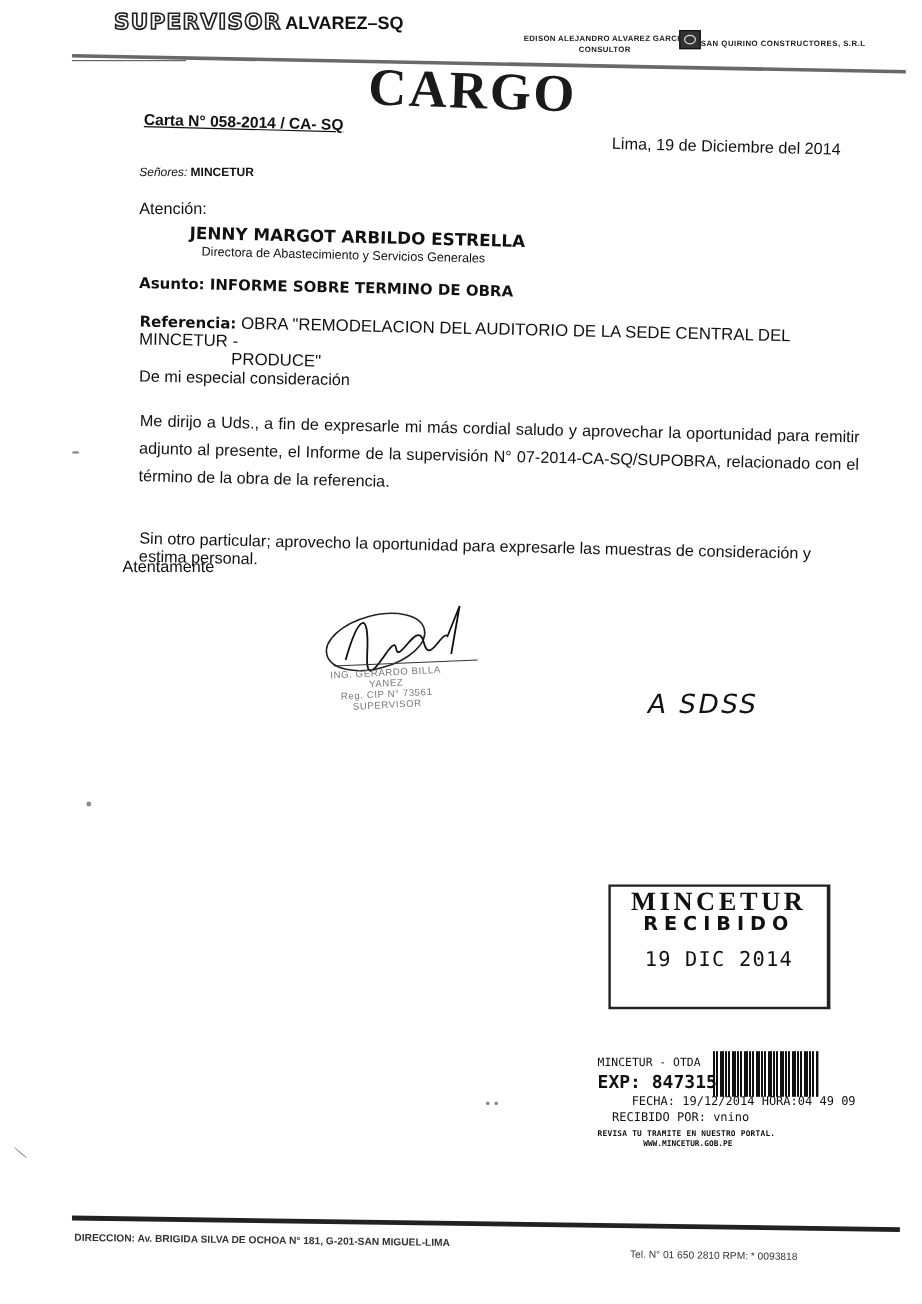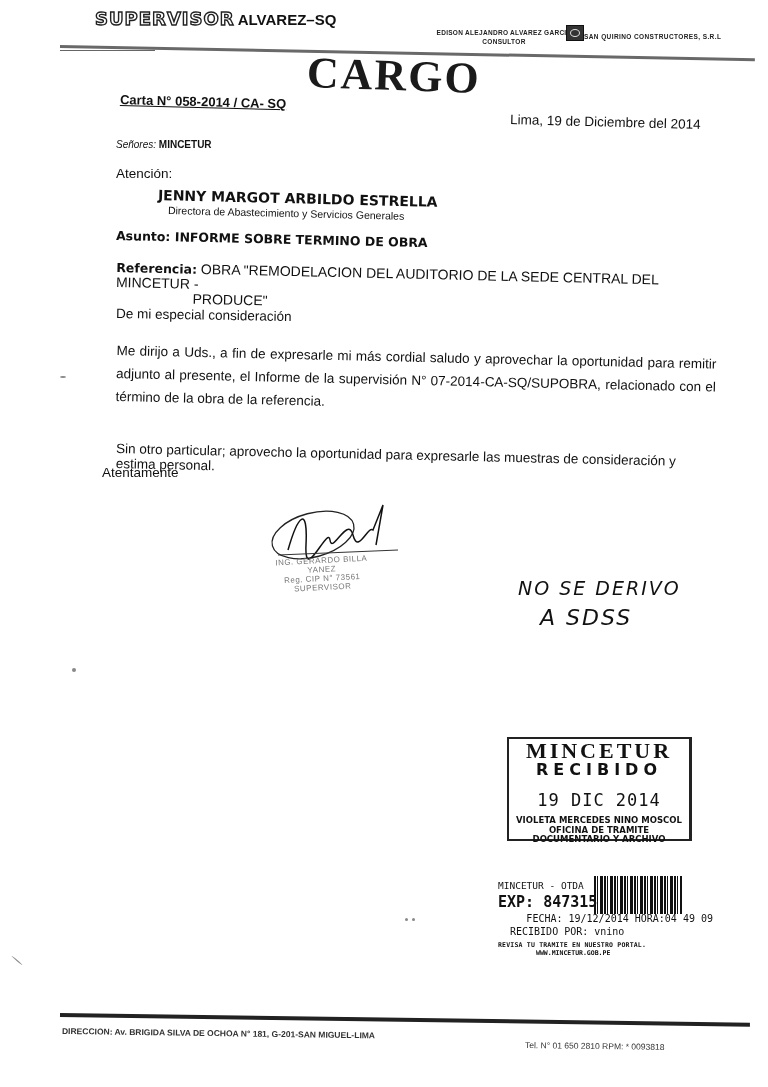--- a/index.html
+++ b/index.html
@@ -104,33 +104,27 @@
   <path d="M30 55 C40 20, 50 10, 48 50 S70 30, 72 45 S90 20, 95 40 S110 30, 115 35 L125 10 L118 50" fill="none" stroke="#111" stroke-width="1.5"></path>
   <path d="M20 60 L140 55" stroke="#333" stroke-width="1"></path>
 </svg>
 <div class="abs sig-text">
   <div>ING. GERARDO BILLA YANEZ</div>
   <div>Reg. CIP N° 73561</div>
   <div>SUPERVISOR</div>
 </div>
 
 <div class="abs handnote">
-  <div>NO SE DERIVO</div>
   <div class="l2">A SDSS</div>
 </div>
 
 <div class="abs recv-stamp">
   <div class="t1">MINCETUR</div>
   <div class="t2">RECIBIDO</div>
   <div class="t3">19 DIC 2014</div>
-  <div class="t4">
-    <div>VIOLETA MERCEDES NINO MOSCOL</div>
-    <div>OFICINA DE TRAMITE</div>
-    <div>DOCUMENTARIO Y ARCHIVO</div>
-  </div>
 </div>
 
 <div class="abs barcode"></div>
 <div class="abs otda">
   <div class="r1">MINCETUR - OTDA</div>
   <div class="r2">EXP: 847315</div>
   <div class="r3">FECHA: 19/12/2014 HORA:04 49 09</div>
   <div class="r4">RECIBIDO POR: vnino</div>
   <div class="r5">REVISA TU TRAMITE EN NUESTRO PORTAL.</div>
   <div class="r6">WWW.MINCETUR.GOB.PE</div>

